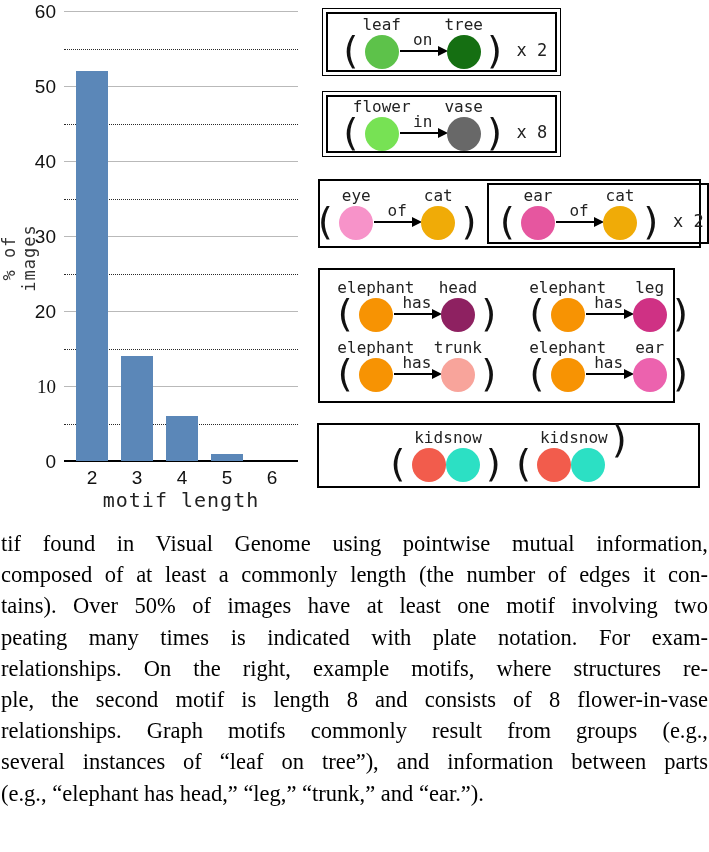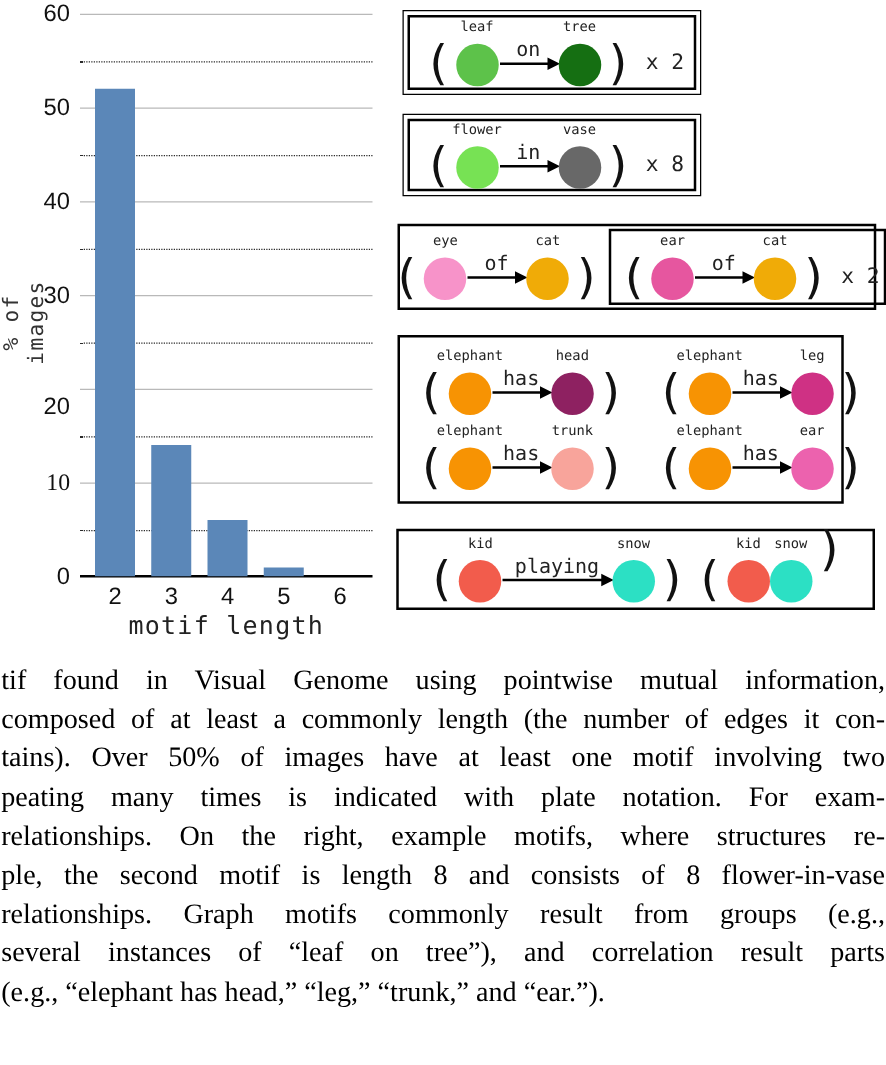--- a/index.html
+++ b/index.html
@@ -24,21 +24,21 @@
   .plate-inner{box-sizing:border-box;border:2.5px solid #000;width:100%;height:100%;
                display:flex;align-items:center;justify-content:center;}
   .layout-row{display:flex;align-items:center;justify-content:center;}
   .layout-grid2{display:grid;grid-template-columns:1fr 1fr;column-gap:18px;row-gap:6px;
                 padding:8px 10px;box-sizing:border-box;align-items:center;justify-items:center;}
   .plate-nested{box-sizing:border-box;border:2.5px solid #000;display:flex;align-items:center;
                 padding:1px 3px;height:61px;margin-left:3px;}
   .rel{display:flex;align-items:flex-end;height:53px;}
   .node{position:relative;width:34px;height:53px;flex:0 0 34px;}
   .node-label{position:absolute;top:0;left:50%;transform:translateX(-50%);
-              font-size:11px;color:#222;white-space:nowrap;line-height:1.1;}
+              font-size:16px;color:#222;white-space:nowrap;line-height:1.1;}
   .circle{position:absolute;bottom:0;left:0;width:34px;height:34px;border-radius:50%;}
   .paren{font-size:38px;line-height:1;color:#111;margin:0 3px;}
   .paren-raised{margin-bottom:24px;}
   .edge{position:relative;height:53px;}
   .edge-line{position:absolute;left:1px;right:8px;bottom:17px;height:0;border-top:2px solid #000;}
   .edge-head{position:absolute;right:-1px;bottom:13px;width:0;height:0;
              border-left:10px solid #000;border-top:5px solid transparent;border-bottom:5px solid transparent;}
   .edge-label{position:absolute;left:50%;bottom:21px;transform:translateX(-50%);
               font-size:16px;color:#222;white-space:nowrap;line-height:1;}
   .repeat-label{font-size:17px;color:#222;margin:0 0 10px 7px;white-space:nowrap;line-height:1;}
@@ -56,21 +56,21 @@
   <div id="chart">
     <div class="ylabel">% of images</div>
     <div class="xlabel">motif length</div>
   <div class="gridline" style="left: 64px; width: 234px; top: 460px; border-top: 2.5px solid rgb(0, 0, 0);"></div>
       <div class="ytick" style="left: 14px; top: 452px;">0</div>
       <div class="gridline" style="left: 64px; width: 234px; top: 423.5px; border-top: 1.5px dotted rgb(42, 42, 42);"></div>
       <div class="gridline" style="left: 64px; width: 234px; top: 386px; border-top: 1.5px solid rgb(185, 185, 185);"></div>
       <div class="ytick" style="left: 14px; top: 377px; font-family: Liberation Serif, serif;">10</div>
       <div class="gridline" style="left: 64px; width: 234px; top: 348.5px; border-top: 1.5px dotted rgb(42, 42, 42);"></div>
       <div class="gridline" style="left: 64px; width: 234px; top: 311px; border-top: 1.5px solid rgb(185, 185, 185);"></div>
-      <div class="ytick" style="left: 14px; top: 316px;">20</div>
+      <div class="ytick" style="left: 14px; top: 302px;">20</div>
       <div class="gridline" style="left: 64px; width: 234px; top: 273.5px; border-top: 1.5px dotted rgb(42, 42, 42);"></div>
       <div class="gridline" style="left: 64px; width: 234px; top: 236px; border-top: 1.5px solid rgb(185, 185, 185);"></div>
       <div class="ytick" style="left: 14px; top: 227px;">30</div>
       <div class="gridline" style="left: 64px; width: 234px; top: 198.5px; border-top: 1.5px dotted rgb(42, 42, 42);"></div>
       <div class="gridline" style="left: 64px; width: 234px; top: 161px; border-top: 1.5px solid rgb(185, 185, 185);"></div>
       <div class="ytick" style="left: 14px; top: 152px;">40</div>
       <div class="gridline" style="left: 64px; width: 234px; top: 123.5px; border-top: 1.5px dotted rgb(42, 42, 42);"></div>
       <div class="gridline" style="left: 64px; width: 234px; top: 86px; border-top: 1.5px solid rgb(185, 185, 185);"></div>
       <div class="ytick" style="left: 14px; top: 77px;">50</div>
       <div class="gridline" style="left: 64px; width: 234px; top: 48.5px; border-top: 1.5px dotted rgb(42, 42, 42);"></div>
@@ -240,25 +240,20 @@
           <span class="paren">)</span>
         </div>
       </div>
       <div class="plate layout-row" style="left: 317px; top: 423px; width: 383px; height: 65px;">
         <div class="rel">
           <span class="paren">(</span>
           <div class="node">
             <div class="node-label">kid</div>
             <div class="circle" style="background: rgb(242, 92, 76);"></div>
           </div>
-          <div class="edge" style="width: 88.5px;">
-            <div class="edge-label">playing</div>
-            <div class="edge-line"></div>
-            <div class="edge-head"></div>
-          </div>
           <div class="node">
             <div class="node-label">snow</div>
             <div class="circle" style="background: rgb(44, 224, 196);"></div>
           </div>
           <span class="paren">)</span>
         </div>
         <div class="rel">
           <span class="paren">(</span>
           <div class="node">
             <div class="node-label">kid</div>
@@ -273,16 +268,16 @@
       </div>
     </div>
   <div id="caption">
       <div class="cap-line">tif found in Visual Genome using pointwise mutual information,</div>
       <div class="cap-line">composed of at least a commonly length (the number of edges it con-</div>
       <div class="cap-line">tains). Over 50% of images have at least one motif involving two</div>
       <div class="cap-line">peating many times is indicated with plate notation.  For exam-</div>
       <div class="cap-line">relationships.  On the right, example motifs, where structures re-</div>
       <div class="cap-line">ple, the second motif is length 8 and consists of 8 flower-in-vase</div>
       <div class="cap-line">relationships.  Graph motifs commonly result from groups (e.g.,</div>
-      <div class="cap-line">several instances of “leaf on tree”), and correlation result parts</div>
+      <div class="cap-line">several instances of “leaf on tree”), and information between parts</div>
       <div class="cap-line last">(e.g., “elephant has head,” “leg,” “trunk,” and “ear.”).</div>
     </div>
 </div>
 
 </body></html>

